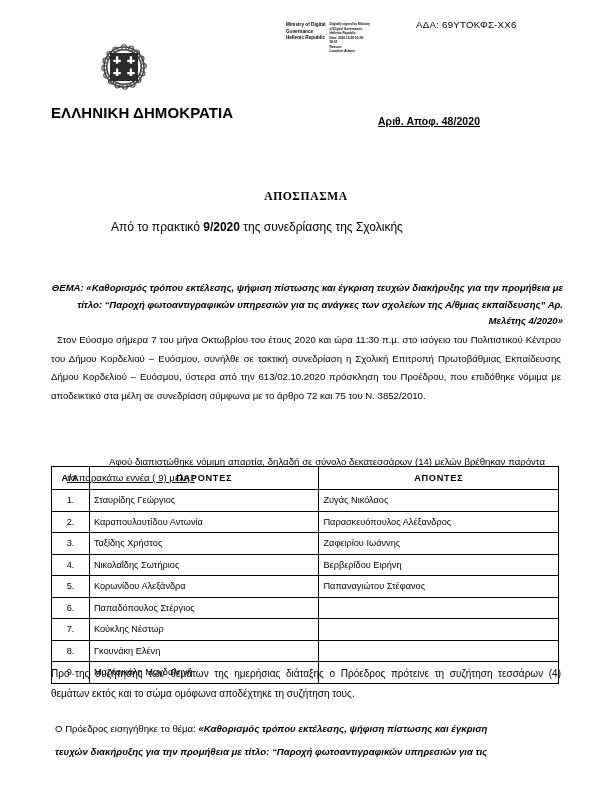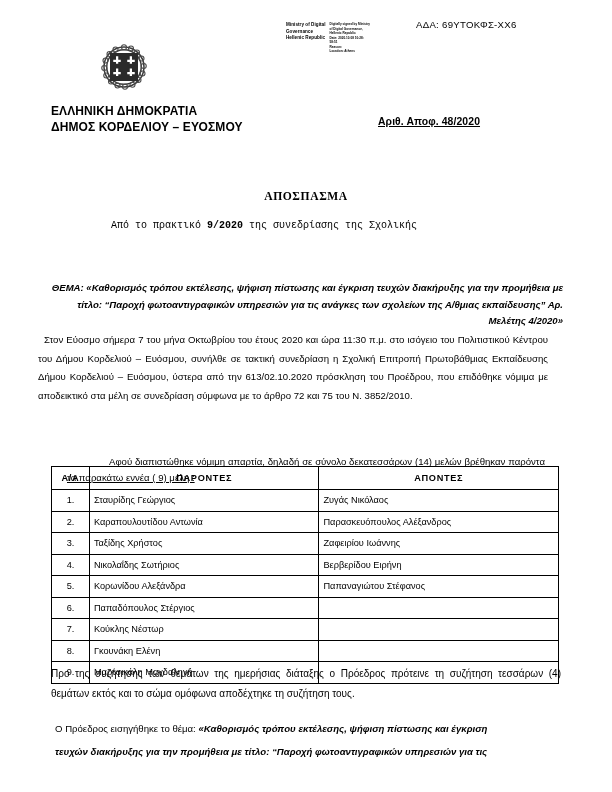--- a/index.html
+++ b/index.html
@@ -60,24 +60,25 @@
     left: 99px; top: 42px;
     width: 50px; height: 50px;
   }
   .emblem svg { display: block; width: 50px; height: 50px; }
 
   
   .authority {
     position: absolute;
     left: 51px; top: 103px;
     font-family: "Liberation Sans", sans-serif;
-    font-size: 12px;
+    font-size: 15px;
     font-weight: bold;
     line-height: 1.36;
     letter-spacing: 0.1px;
+    text-align: center;
   }
   .decision-no {
     position: absolute;
     left: 378px; top: 116px;
     font-family: "Liberation Sans", sans-serif;
     font-size: 10.4px;
     font-weight: bold;
     text-decoration: underline;
     letter-spacing: 0.1px;
   }
@@ -91,22 +92,22 @@
     font-size: 11.6px;
     font-weight: bold;
     letter-spacing: 0.6px;
   }
 
   
   .body-text {
     position: absolute;
     left: 51px;
     width: 510px;
-    font-family: Liberation Mono, monospace;
-    font-size: 10px;
+    font-family: Liberation Sans, sans-serif;
+    font-size: 12px;
     line-height: 1.92;
     text-align: justify;
     text-justify: inter-word;
   }
   .intro { top: 216px; }
   .intro p { margin: 0; }
   .intro p:first-child { text-indent: 60px; }
   .intro .b { font-weight: bold; }
 
   .subject {
@@ -116,21 +117,21 @@
     font-size: 9.6px;
     font-weight: bold;
     font-style: italic;
     line-height: 1.73;
     text-align: right;
     letter-spacing: -0.02px;
   }
 
   .meeting {
     position: absolute;
-    left: 38px; width: 510px; top: 331px;
+    left: 51px; width: 510px; top: 331px;
     font-family: "Liberation Sans", sans-serif;
     font-size: 9.6px;
     line-height: 1.95;
     text-align: justify;
     text-justify: inter-word;
   }
   .meeting p { margin: 0; }
   .meeting p.first { text-indent: 6px; }
 
   .quorum {
@@ -250,21 +251,20 @@
       <rect x="28.5" y="60" width="15" height="4.5"></rect>
       <rect x="34" y="53" width="4.5" height="15"></rect>
       <rect x="56.5" y="60" width="15" height="4.5"></rect>
       <rect x="61.5" y="53" width="4.5" height="15"></rect>
     </g>
   </svg>
 </div>
 
 <div class="authority">
   <div>ΕΛΛΗΝΙΚΗ ΔΗΜΟΚΡΑΤΙΑ</div>
-  <div>ΔΗΜΟΣ ΚΟΡΔΕΛΙΟΥ – ΕΥΟΣΜΟΥ</div>
 </div>
 
 <div class="decision-no">Αριθ. Αποφ. 48/2020</div>
 
 <div class="doc-title">ΑΠΟΣΠΑΣΜΑ</div>
 
 <div class="body-text intro">
   <p>
     <span>Από   το   πρακτικό</span>
     <span class="b">9/2020</span>

